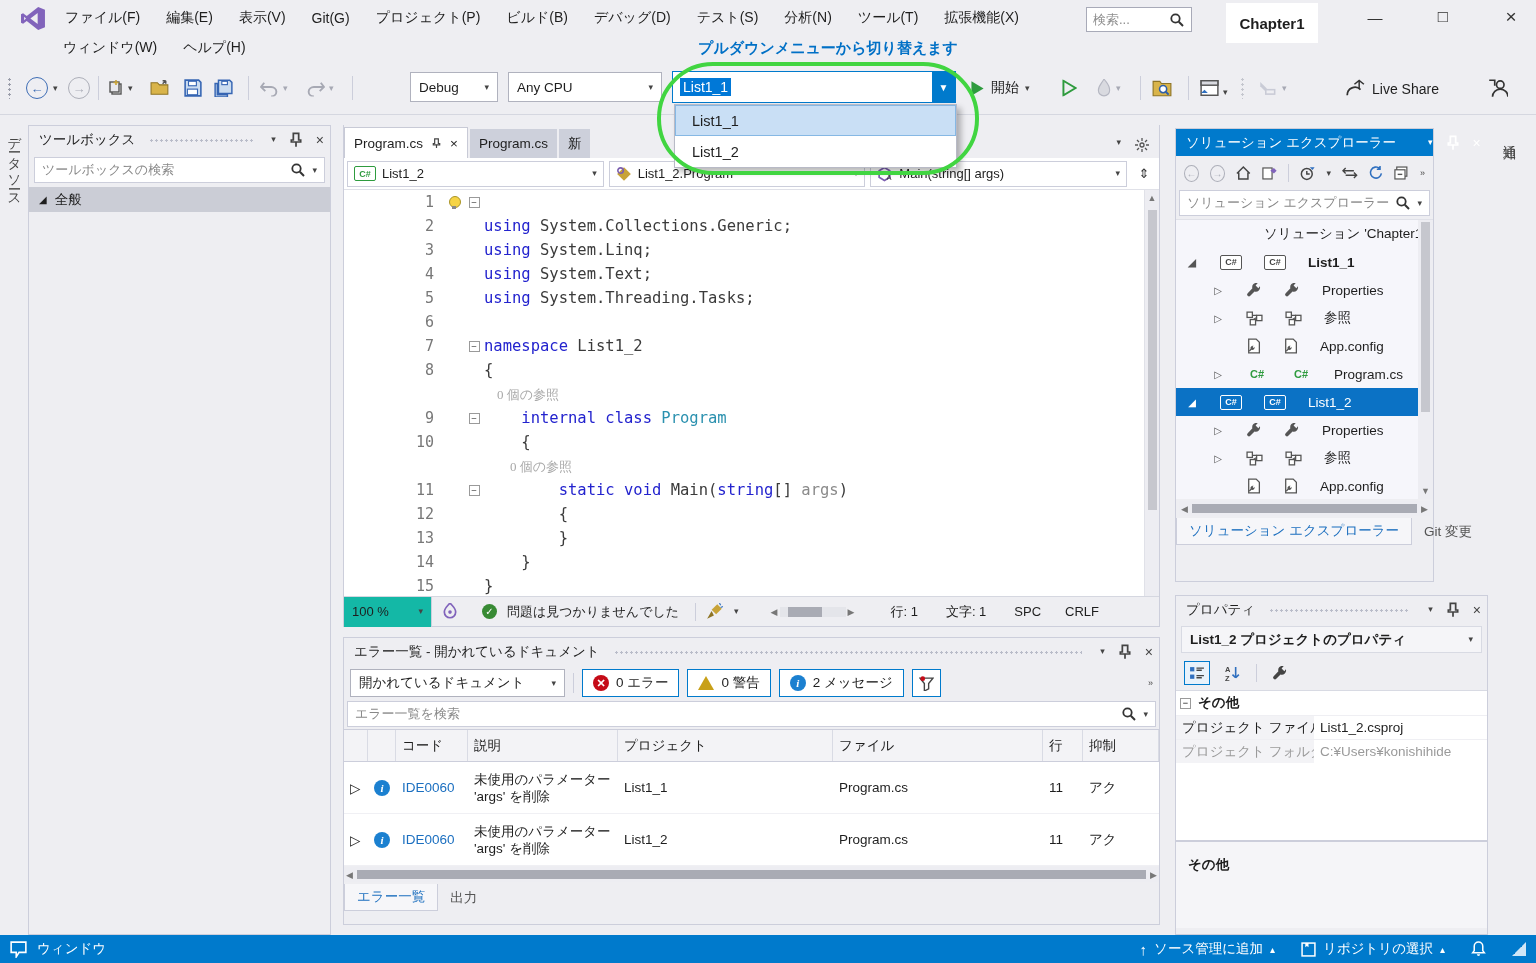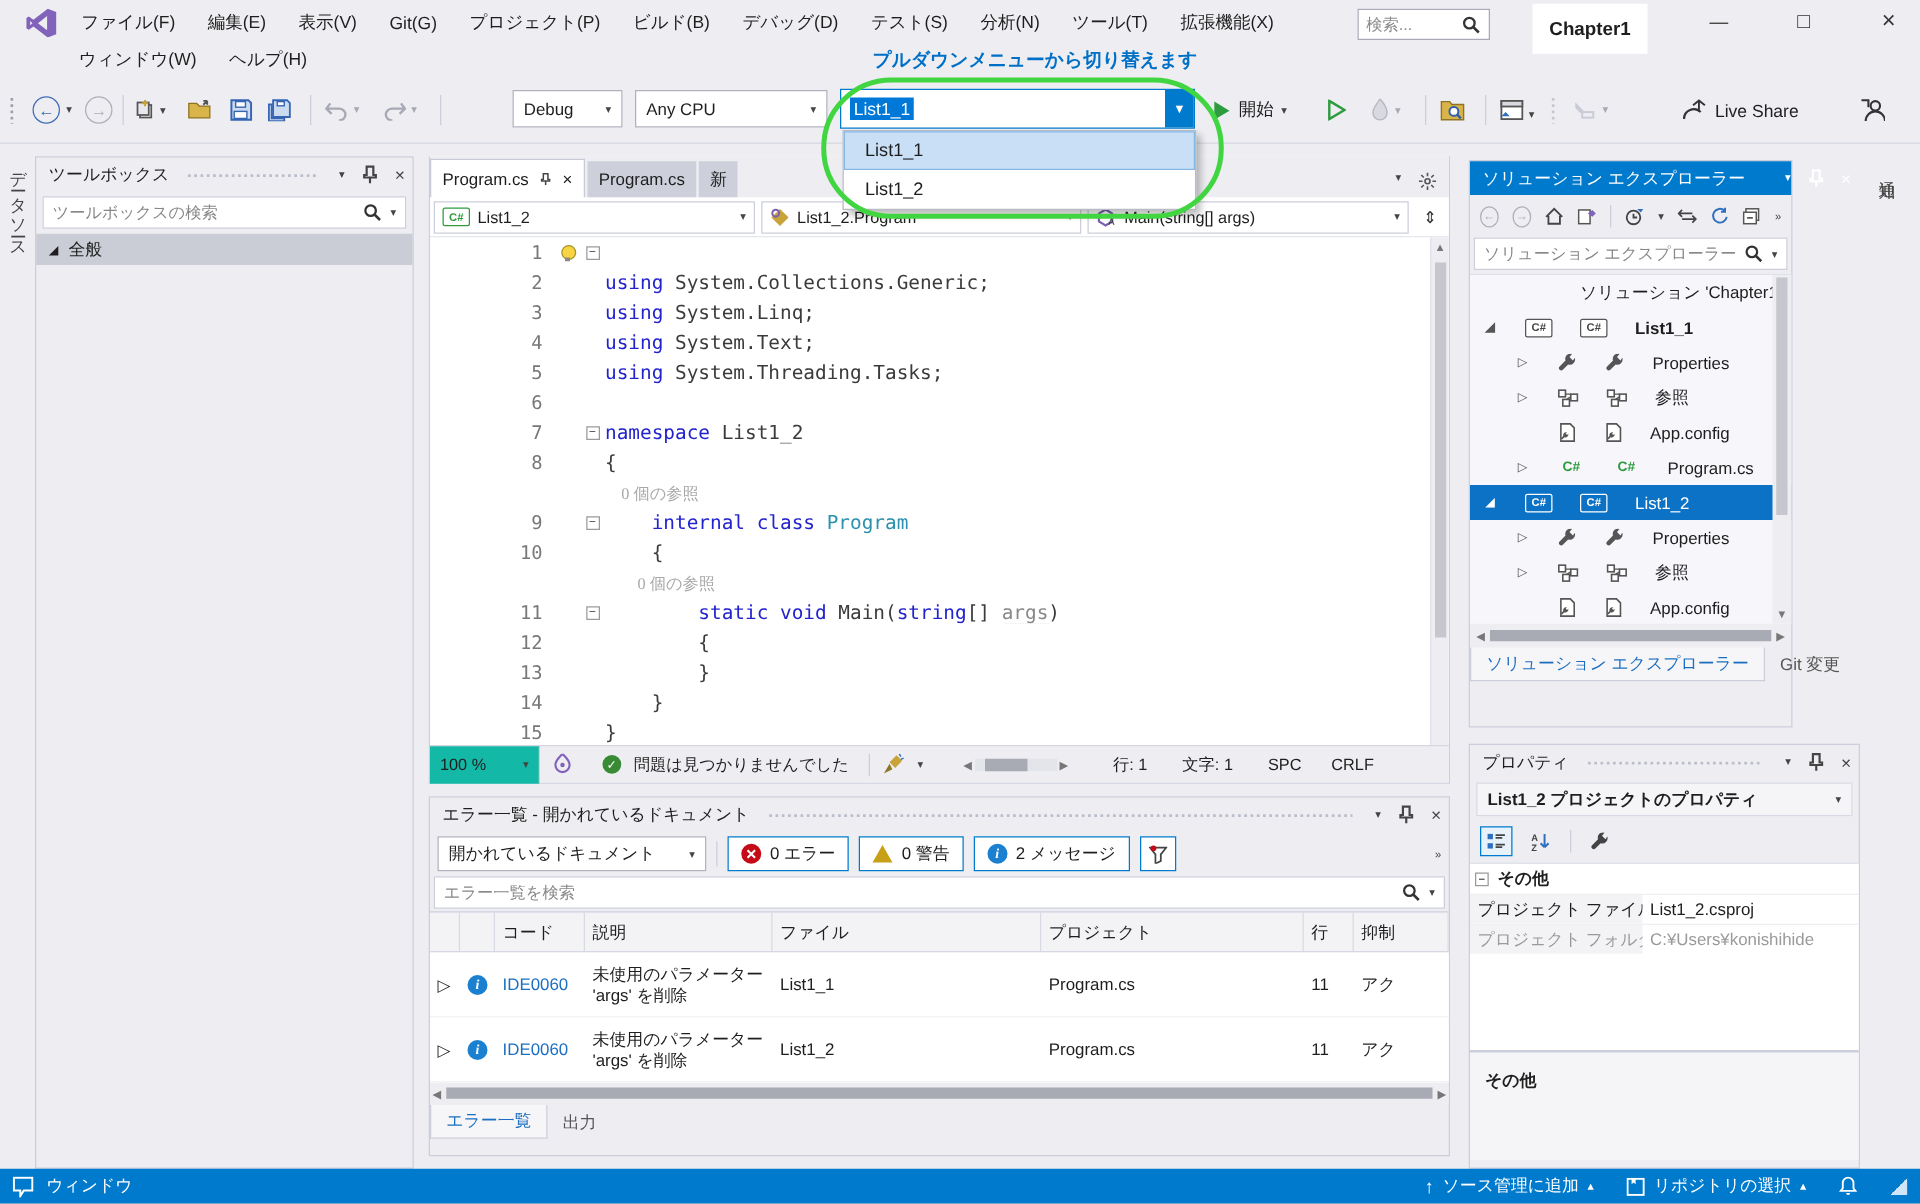--- a/index.html
+++ b/index.html
@@ -509,22 +509,22 @@
           <circle cx="6.5" cy="6.5" r="4.2" fill="none" stroke="#333" stroke-width="1.8"></circle>
           <line x1="9.8" y1="9.8" x2="14" y2="14" stroke="#333" stroke-width="2"></line>
         </svg>
       <span class="chev">▾</span>
     </div>
     <div class="egrid ehead" id="error-head">
         <div></div>
         <div></div>
         <div>コード</div>
         <div>説明</div>
+        <div>プロジェクト</div>
         <div>ファイル</div>
-        <div>プロジェクト</div>
         <div>行</div>
         <div>抑制</div>
       </div>
     <div class="etablerow" style="height:104px;overflow:hidden" id="error-rows">
         <div class="egrid erow">
           <div>▷</div>
           <div>
             <span class="sev info">i</span>
           </div>
           <div class="ecode">IDE0060</div>

